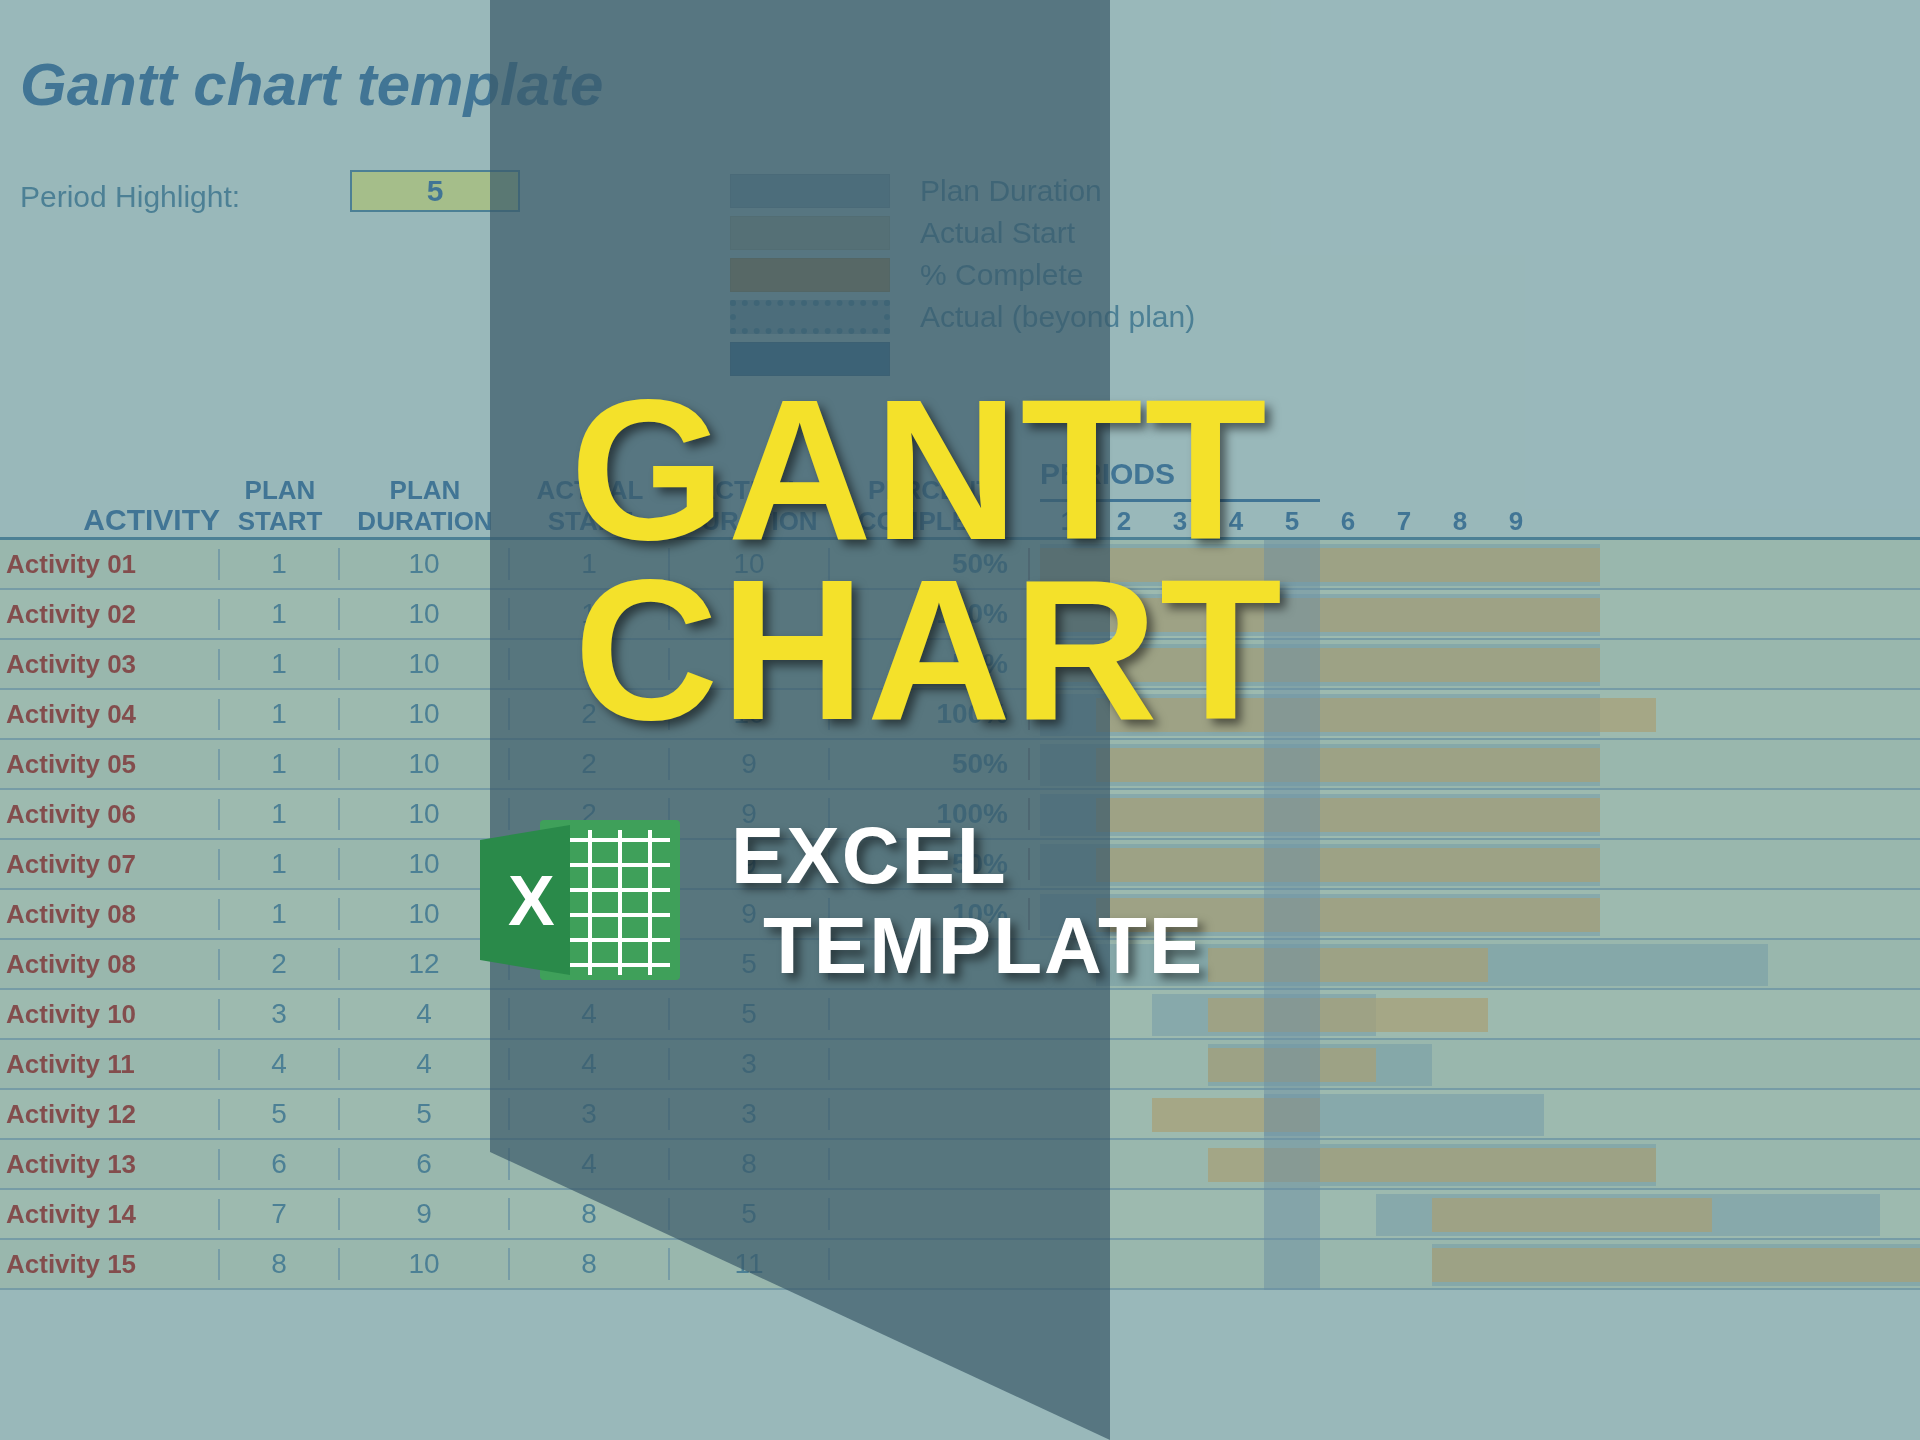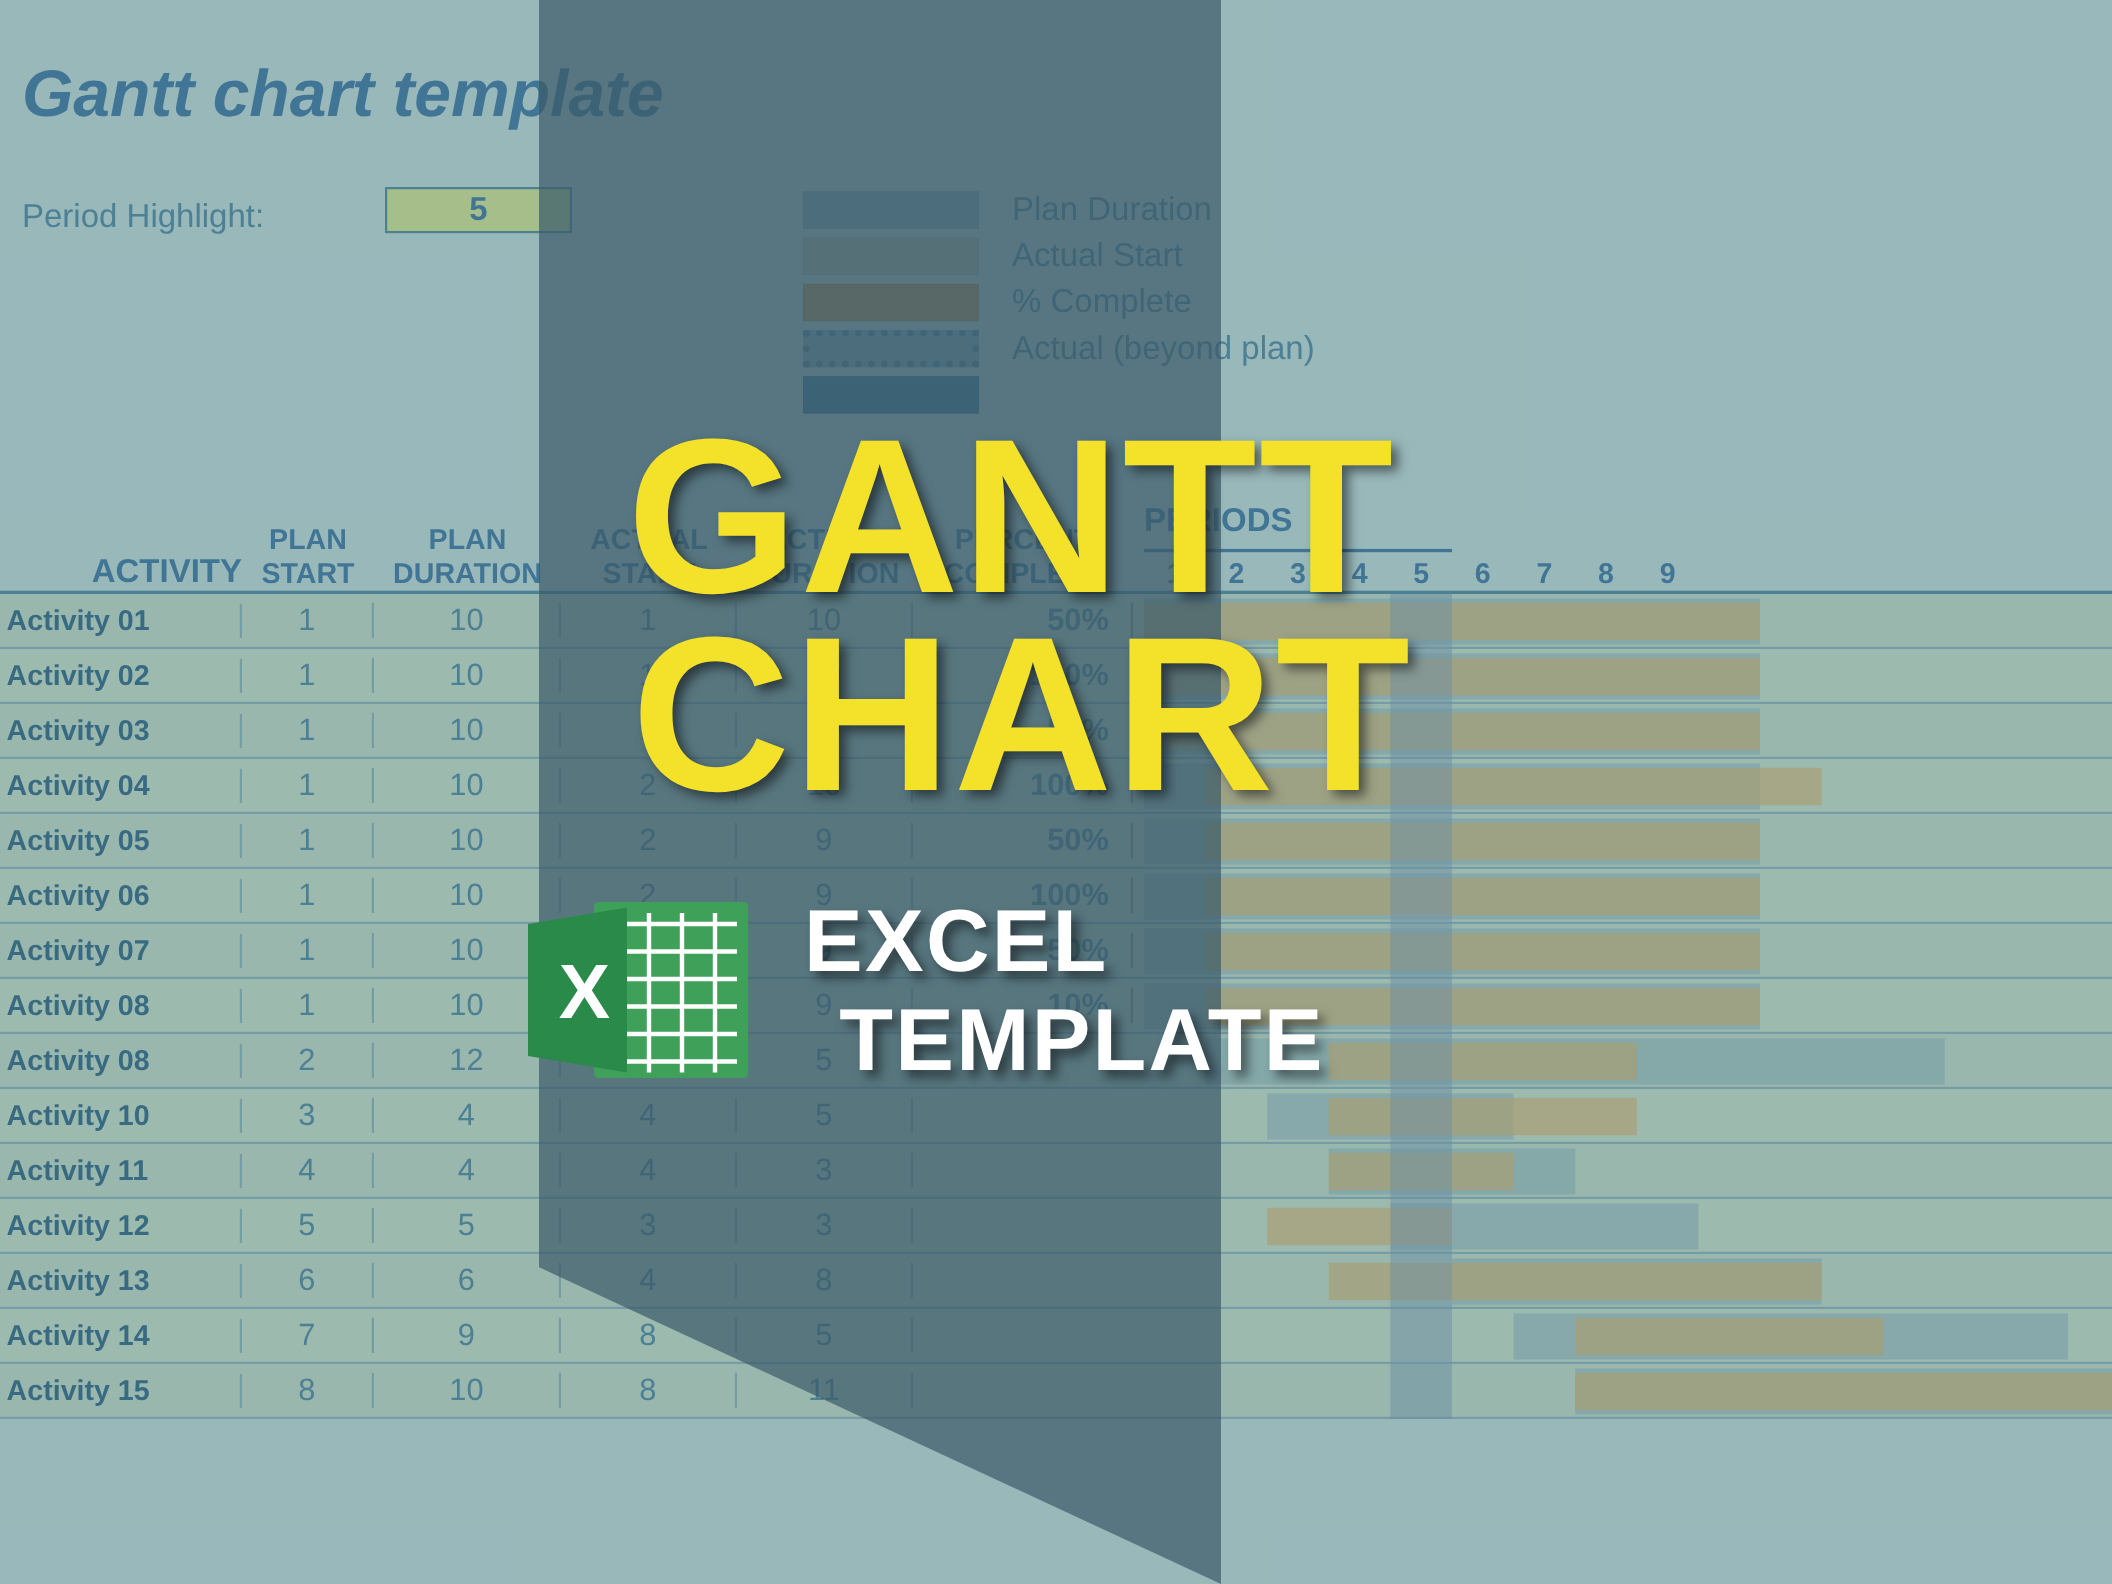--- a/index.html
+++ b/index.html
@@ -81,21 +81,21 @@
   .body-rows { }
   .row {
     display:flex;
     height: 50px;
     align-items:center;
     background: rgba(180,200,150,0.35);
     border-bottom: 2px solid #6a95a5;
   }
   .row:nth-child(even){ background: rgba(160,190,150,0.45); }
   .cell { text-align:center; font-size:28px; color:#2a6a8a; }
-  .cell.activity { width:220px; text-align:left; padding-left:6px; font-weight:bold; color:#0c4a6e; font-size:26px; border-right:2px solid #6a95a5;}
+  .cell.activity { width:220px; text-align:left; padding-left:6px; font-weight:bold; color:#7f1d1d; font-size:26px; border-right:2px solid #6a95a5;}
   .cell.ps { width:120px; border-right:2px solid #6a95a5;}
   .cell.pd { width:170px; border-right:2px solid #6a95a5;}
   .cell.as { width:160px; border-right:2px solid #6a95a5;}
   .cell.ad { width:160px; border-right:2px solid #6a95a5;}
   .cell.pc { width:200px; font-weight:bold; text-align:right; padding-right:20px; border-right:2px solid #737373;}
   .cell.gantt { flex:1; position:relative; height:100%; }
   .bar { position:absolute; top:8px; height:34px; background:#b79a5a; opacity:0.7;}
   .bar.plan { background:#6a95a5; top:4px; height:42px; opacity:0.55;}
 
   

